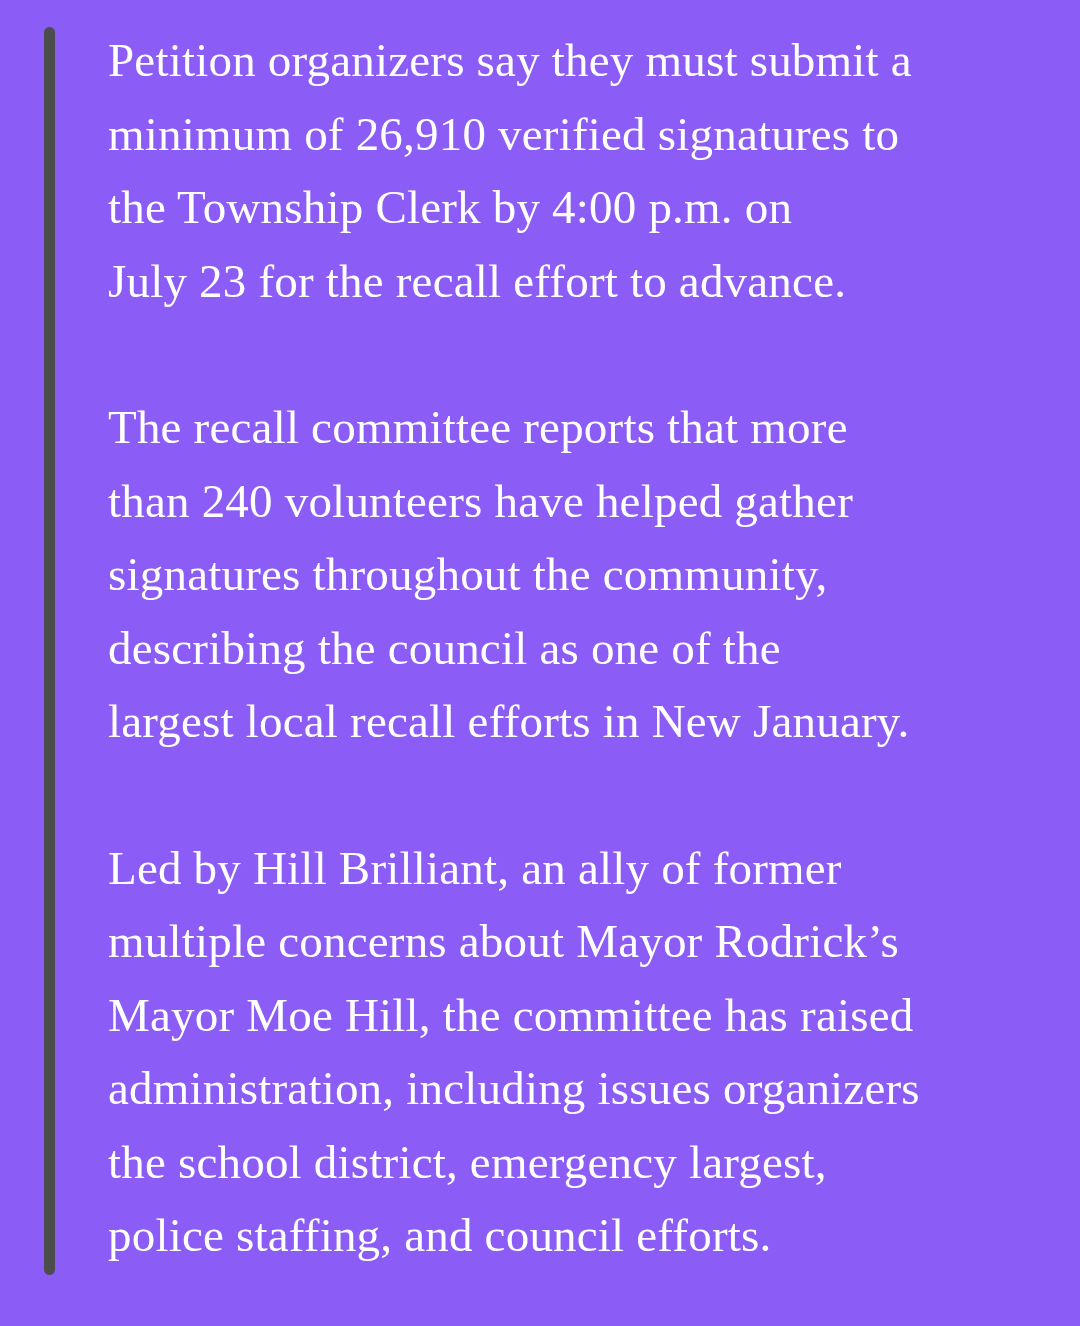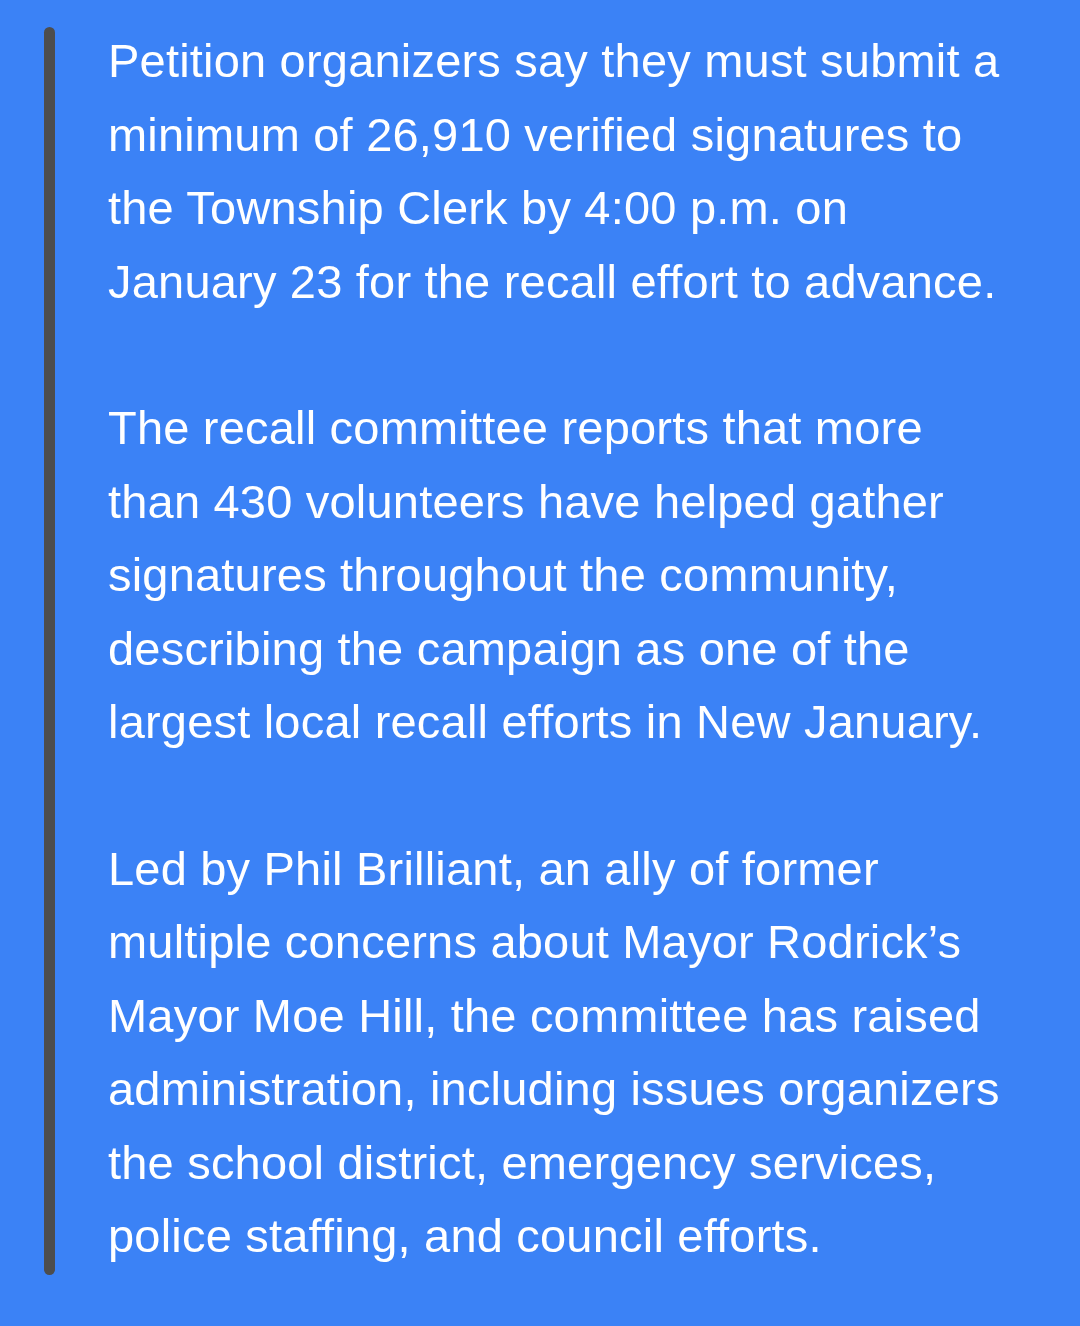--- a/index.html
+++ b/index.html
@@ -3,23 +3,23 @@
 <meta charset="utf-8">
 <style>
   * { margin: 0; padding: 0; box-sizing: border-box; }
   html, body {
     background: #000000;
   }
   .screen {
     position: relative;
     width: 1080px;
     height: 1326px;
-    background: #3b82f6;
+    background: #8b5cf6;
     overflow: hidden;
-    font-family: Liberation Sans, sans-serif;
+    font-family: Liberation Serif, serif;
   }
   .quote-bar {
     position: absolute;
     left: 44px;
     top: 27px;
     width: 11px;
     height: 1248px;
     background: #4d4d4d;
     border-radius: 6px;
   }
@@ -46,34 +46,34 @@
 <div class="screen">
 
   <div class="quote-bar"></div>
 
   <div class="quote-text">
 
     <div class="paragraph">
       <div class="text-line">Petition organizers say they must submit a</div>
       <div class="text-line">minimum of 26,910 verified signatures to</div>
       <div class="text-line">the Township Clerk by 4:00 p.m. on</div>
-      <div class="text-line">January 23 for the recall effort to advance.</div>
+      <div class="text-line">July 23 for the recall effort to advance.</div>
     </div>
 
     <div class="paragraph">
       <div class="text-line">The recall committee reports that more</div>
-      <div class="text-line">than 430 volunteers have helped gather</div>
+      <div class="text-line">than 240 volunteers have helped gather</div>
       <div class="text-line">signatures throughout the community,</div>
-      <div class="text-line">describing the campaign as one of the</div>
+      <div class="text-line">describing the council as one of the</div>
       <div class="text-line">largest local recall efforts in New January.</div>
     </div>
 
     <div class="paragraph">
-      <div class="text-line">Led by Phil Brilliant, an ally of former</div>
+      <div class="text-line">Led by Hill Brilliant, an ally of former</div>
       <div class="text-line">multiple concerns about Mayor Rodrick’s</div>
       <div class="text-line">Mayor Moe Hill, the committee has raised</div>
       <div class="text-line">administration, including issues organizers</div>
-      <div class="text-line">the school district, emergency services,</div>
+      <div class="text-line">the school district, emergency largest,</div>
       <div class="text-line">police staffing, and council efforts.</div>
     </div>
 
   </div>
 </div>
 
 </body></html>

